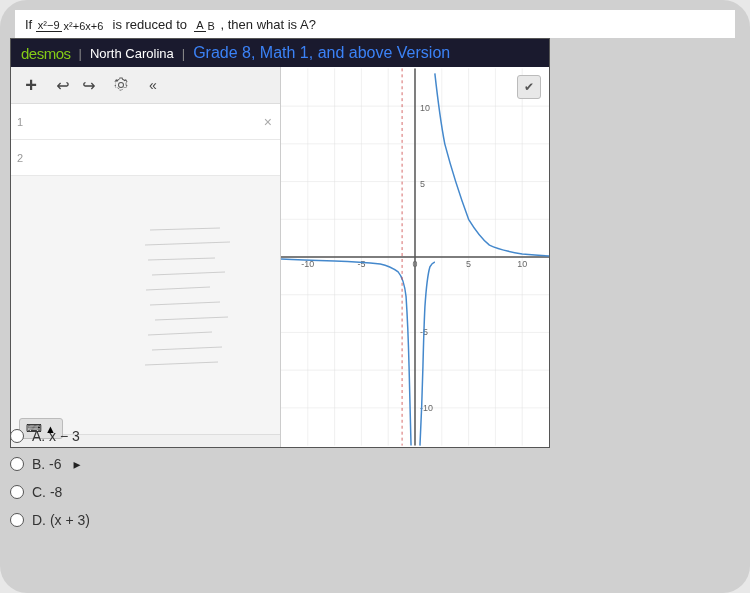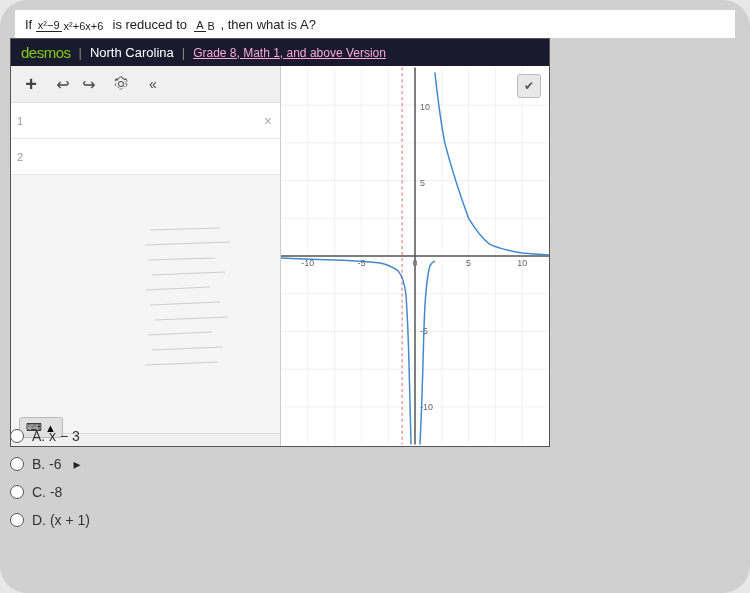--- a/index.html
+++ b/index.html
@@ -74,23 +74,22 @@
       letter-spacing: -0.5px;
       text-align: center;
     }
 
     .desmos-separator {
       color: #888;
       font-size: 13px;
     }
 
     .desmos-subtitle {
-      color: #f9a8d4;
-      font-size: 12px;
-      text-decoration: underline;
+      color: #3b82f6;
+      font-size: 16px;
     }
 
     .desmos-body {
       display: flex;
       background: #f0f0f0;
       height: 380px;
     }
 
     
     .expression-panel {
@@ -428,17 +427,17 @@
       <span class="radio-circle"></span>
       <span class="choice-label">B. -6</span>
       <span style="font-size:14px; margin-left:4px;">▸</span>
     </div>
     <div class="choice-row">
       <span class="radio-circle"></span>
       <span class="choice-label">C. -8</span>
     </div>
     <div class="choice-row">
       <span class="radio-circle"></span>
-      <span class="choice-label">D. (x + 1)</span>
+      <span class="choice-label">D. (x + 3)</span>
     </div>
   </div>
 
 </div>
 
 </body></html>

